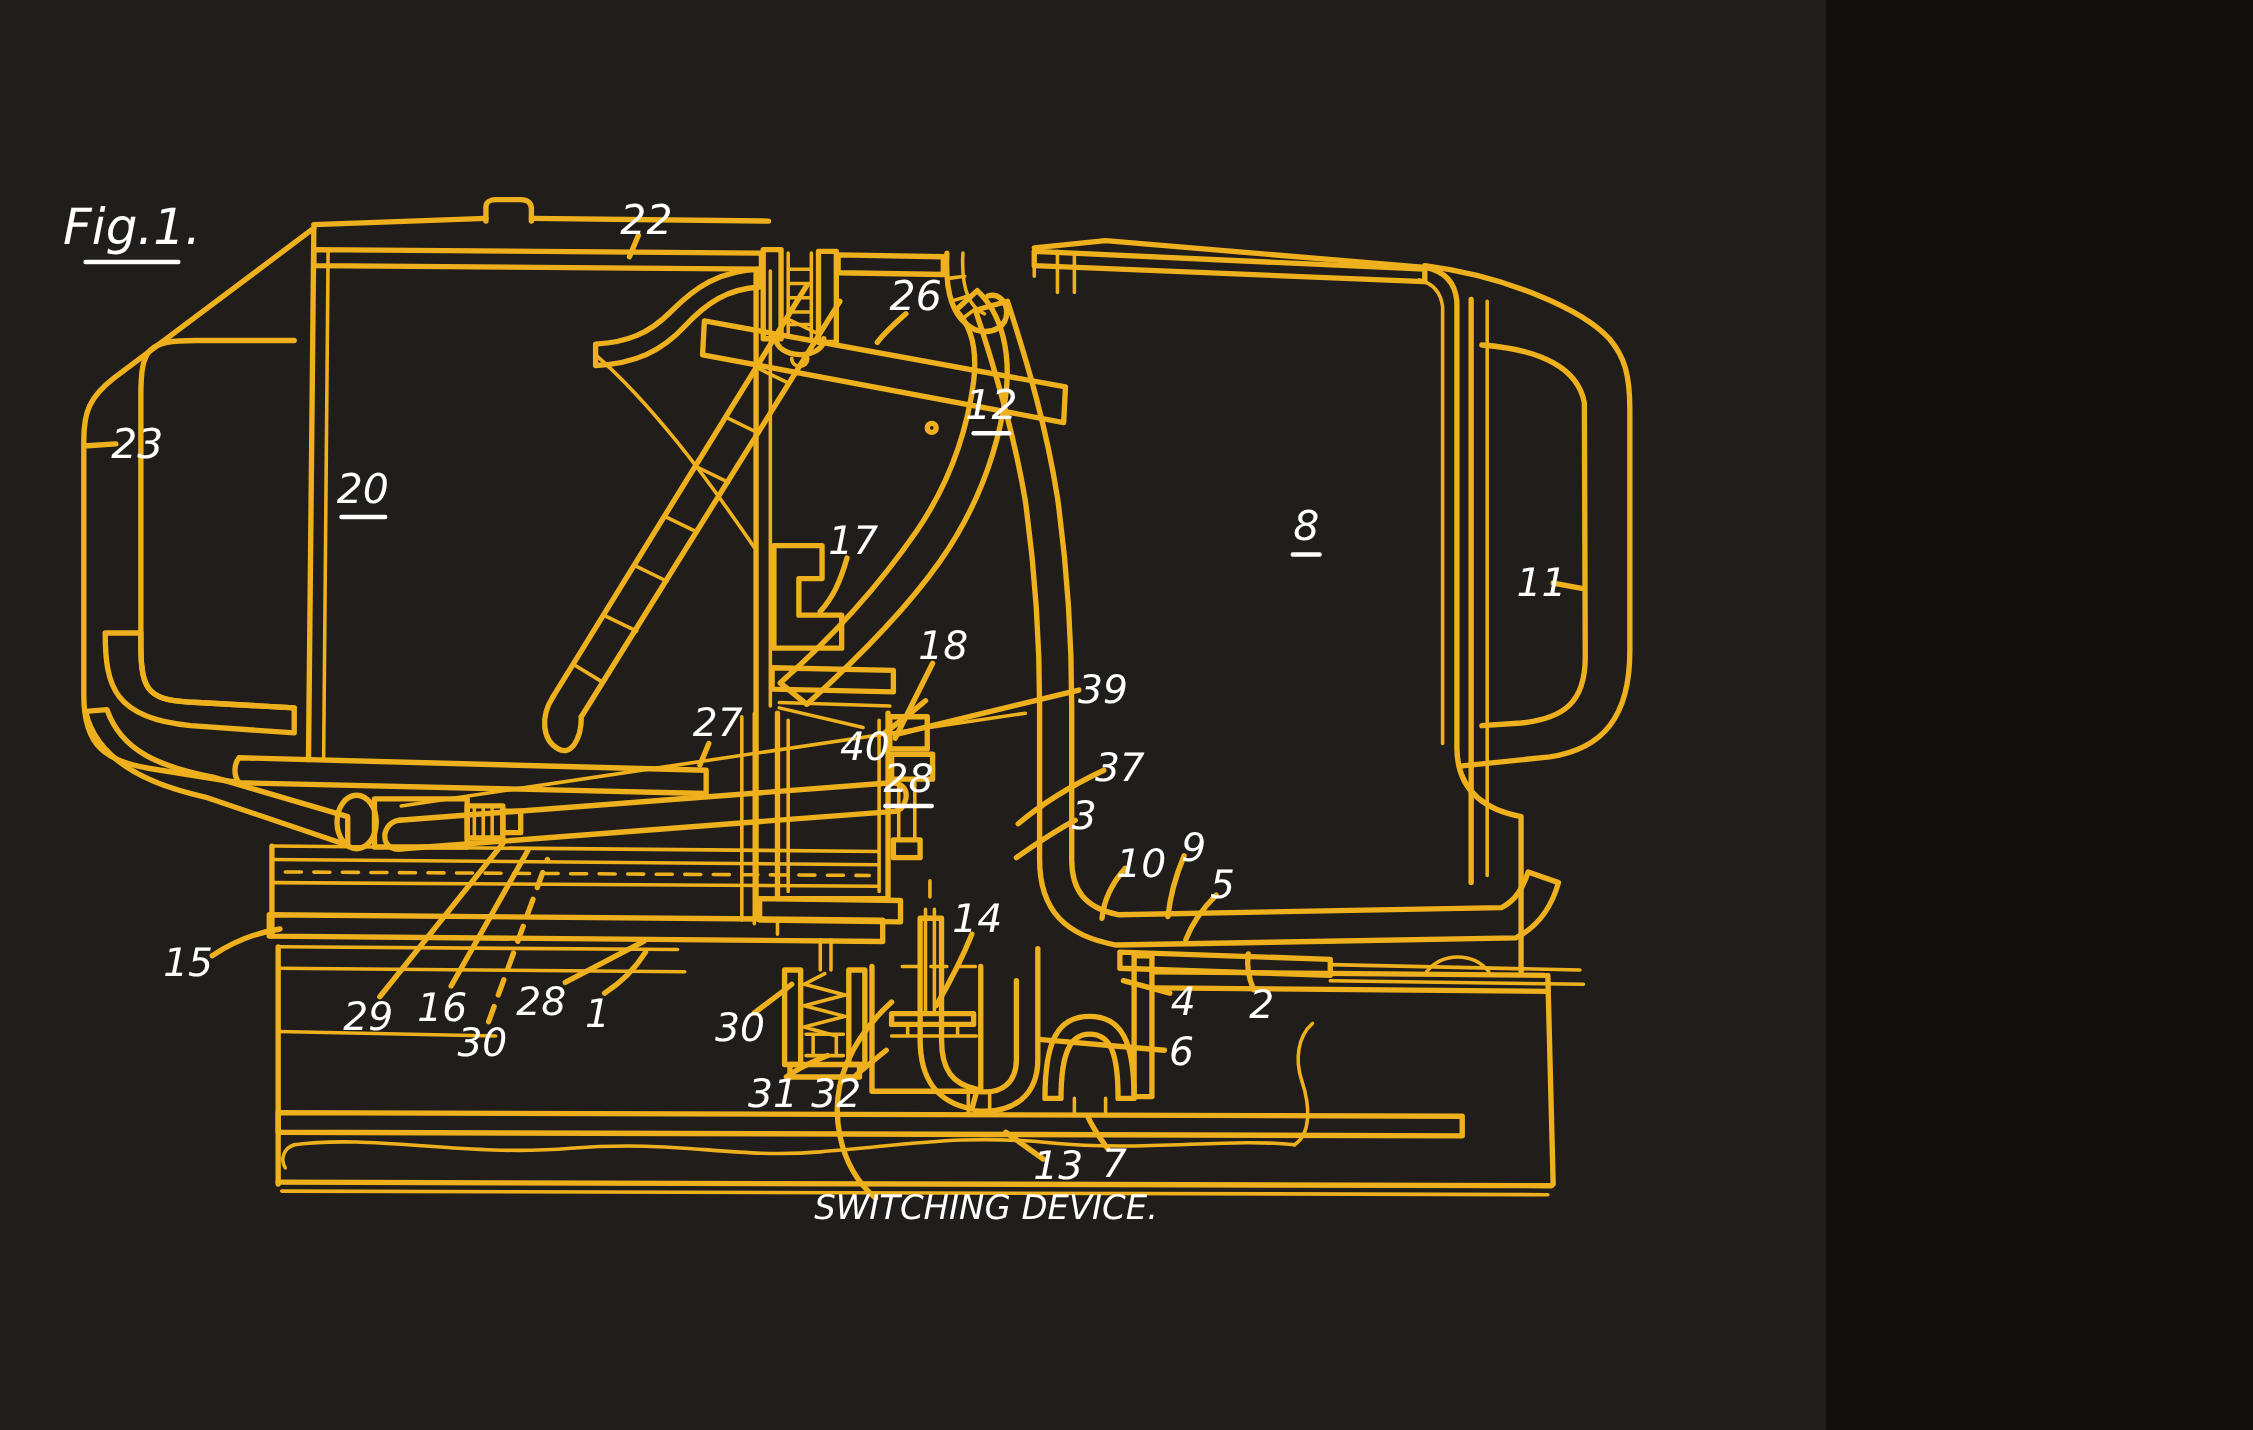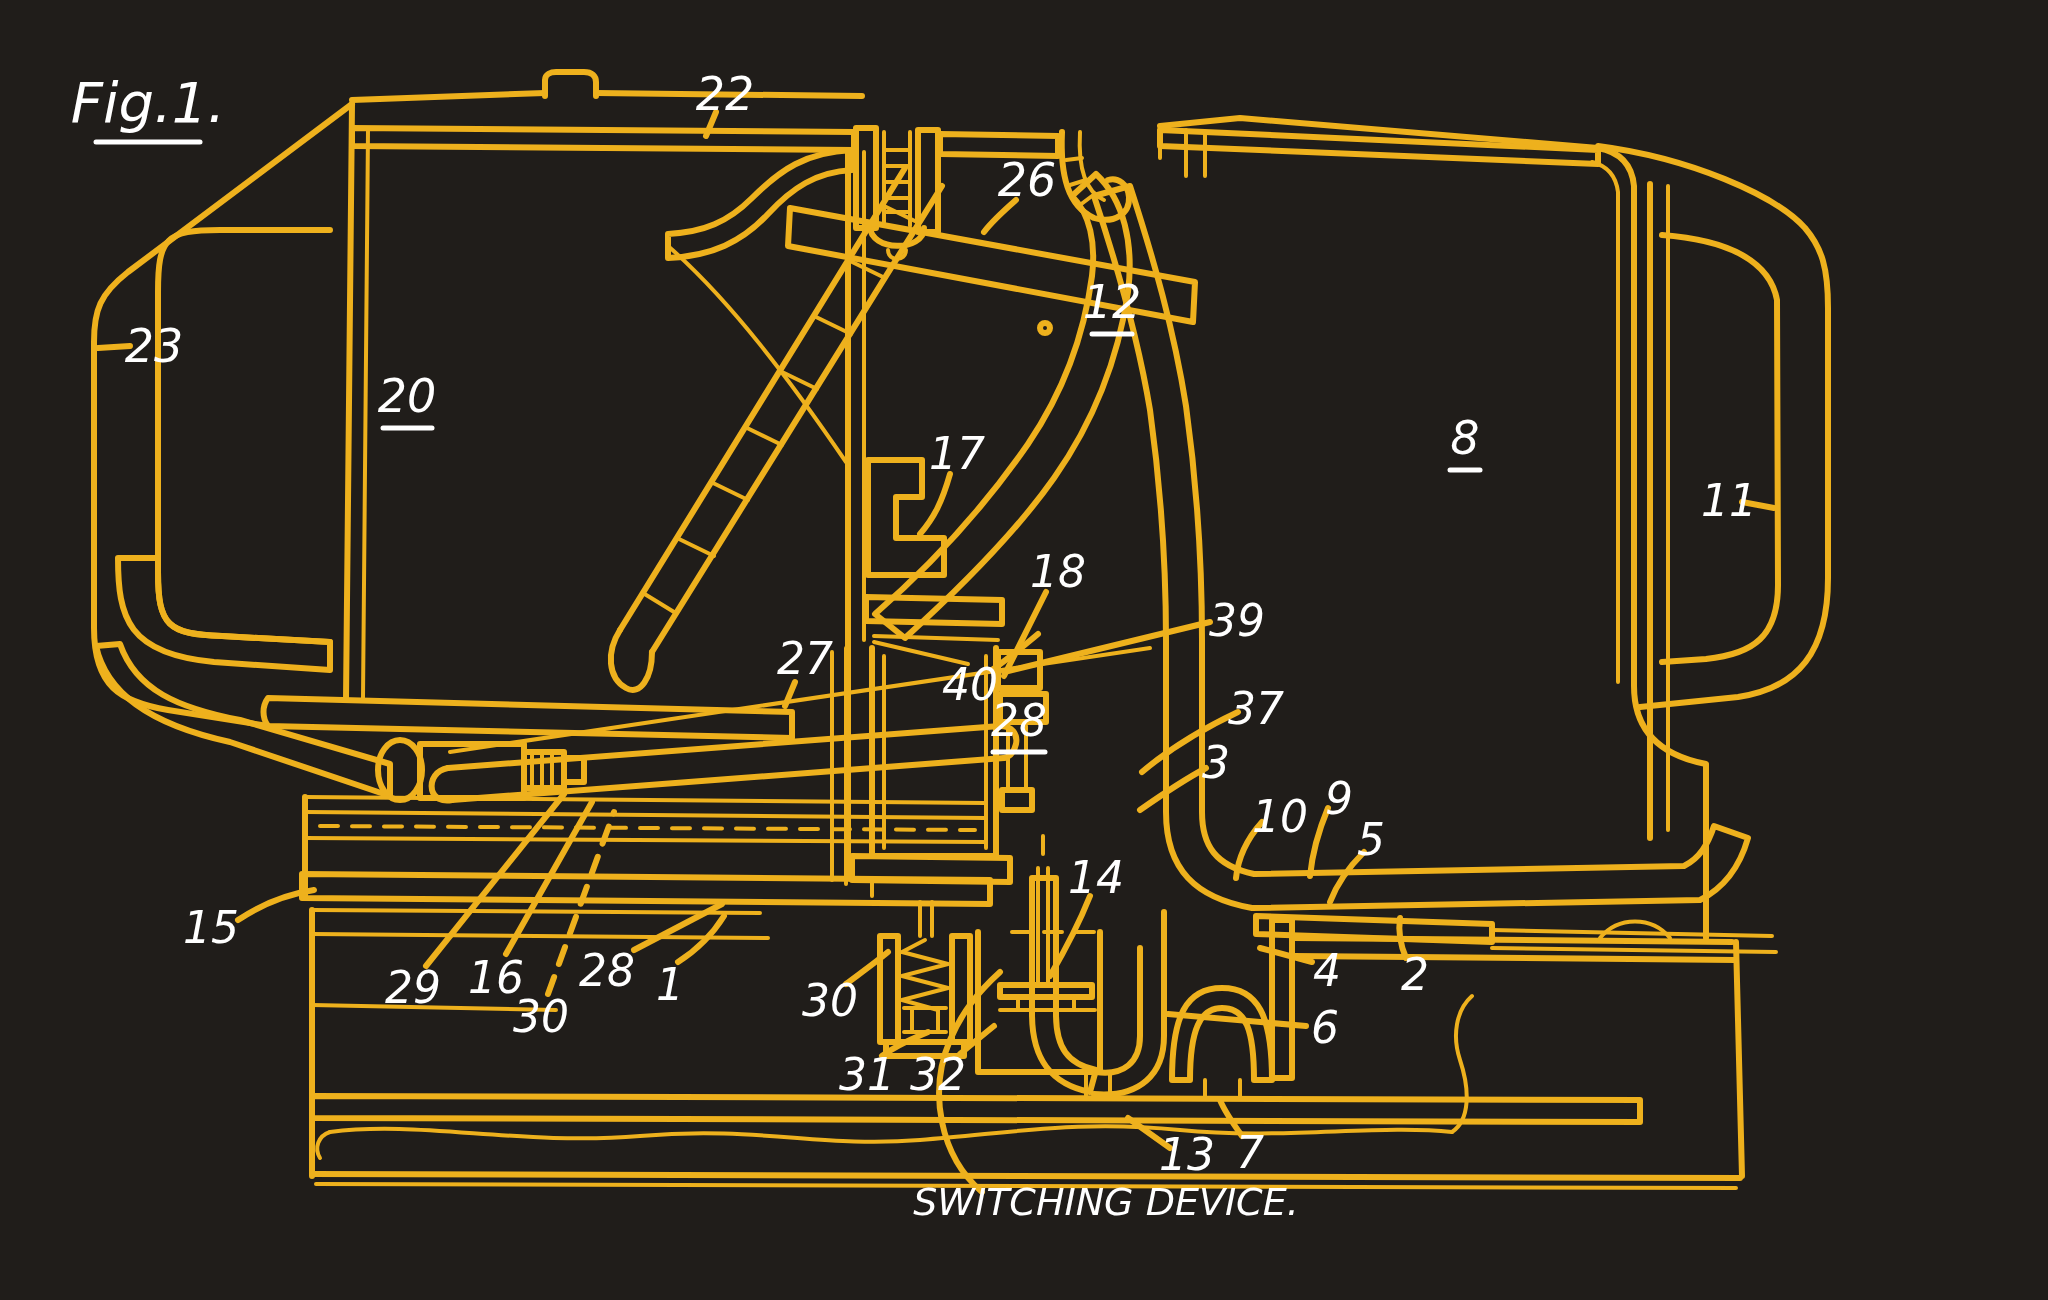--- a/index.html
+++ b/index.html
@@ -1,16 +1,16 @@
 <!DOCTYPE html>
 <html style="--bg: #201d1a; --y: #eeb11d; --tx: #ffffff;"><head>
 <meta charset="utf-8">
 <style>
   html,body{margin:0;padding:0;background:#12100e;}
-  .stage{position:relative;width:2048px;height:1300px;background:var(--bg,#201d1a);overflow:hidden;}
+  .stage{position:relative;width:1660px;height:1300px;background:var(--bg,#201d1a);overflow:hidden;}
   svg{display:block;width:100%;height:100%;}
   .ln path,.ln line,.ln polyline,.ln circle,.ln rect{
     stroke:var(--y,#eeb11d);stroke-width:6;fill:none;stroke-linecap:round;stroke-linejoin:round;}
   .thin{stroke-width:4 !important;}
   .hp{fill:url(#hatchP);stroke:var(--y,#eeb11d);stroke-width:5;}
   .dash{stroke-dasharray:18 14;}
   .dot{fill:var(--y,#eeb11d);stroke:none;}
   text.lbl{fill:var(--tx,#ffffff);font-family:"DejaVu Sans",sans-serif;font-style:italic;
     font-weight:500;text-anchor:middle;}
   line.ul{stroke:var(--tx,#ffffff);stroke-width:5;stroke-linecap:round;}

